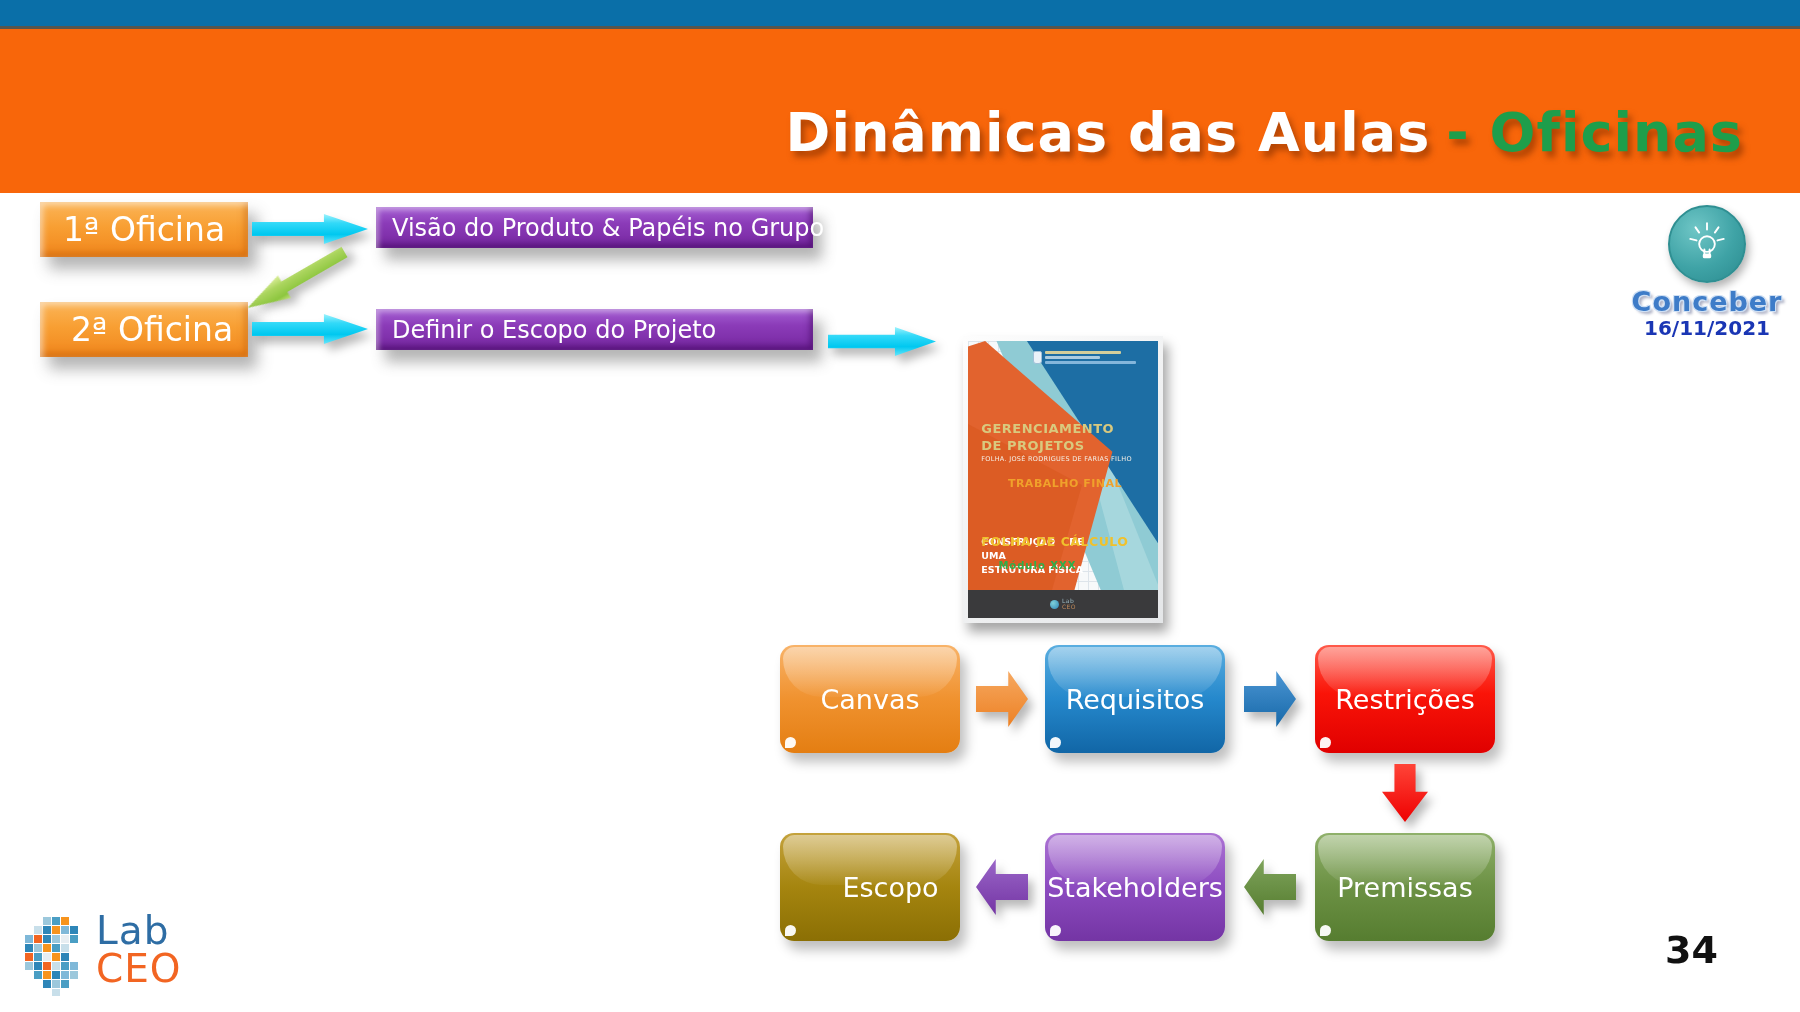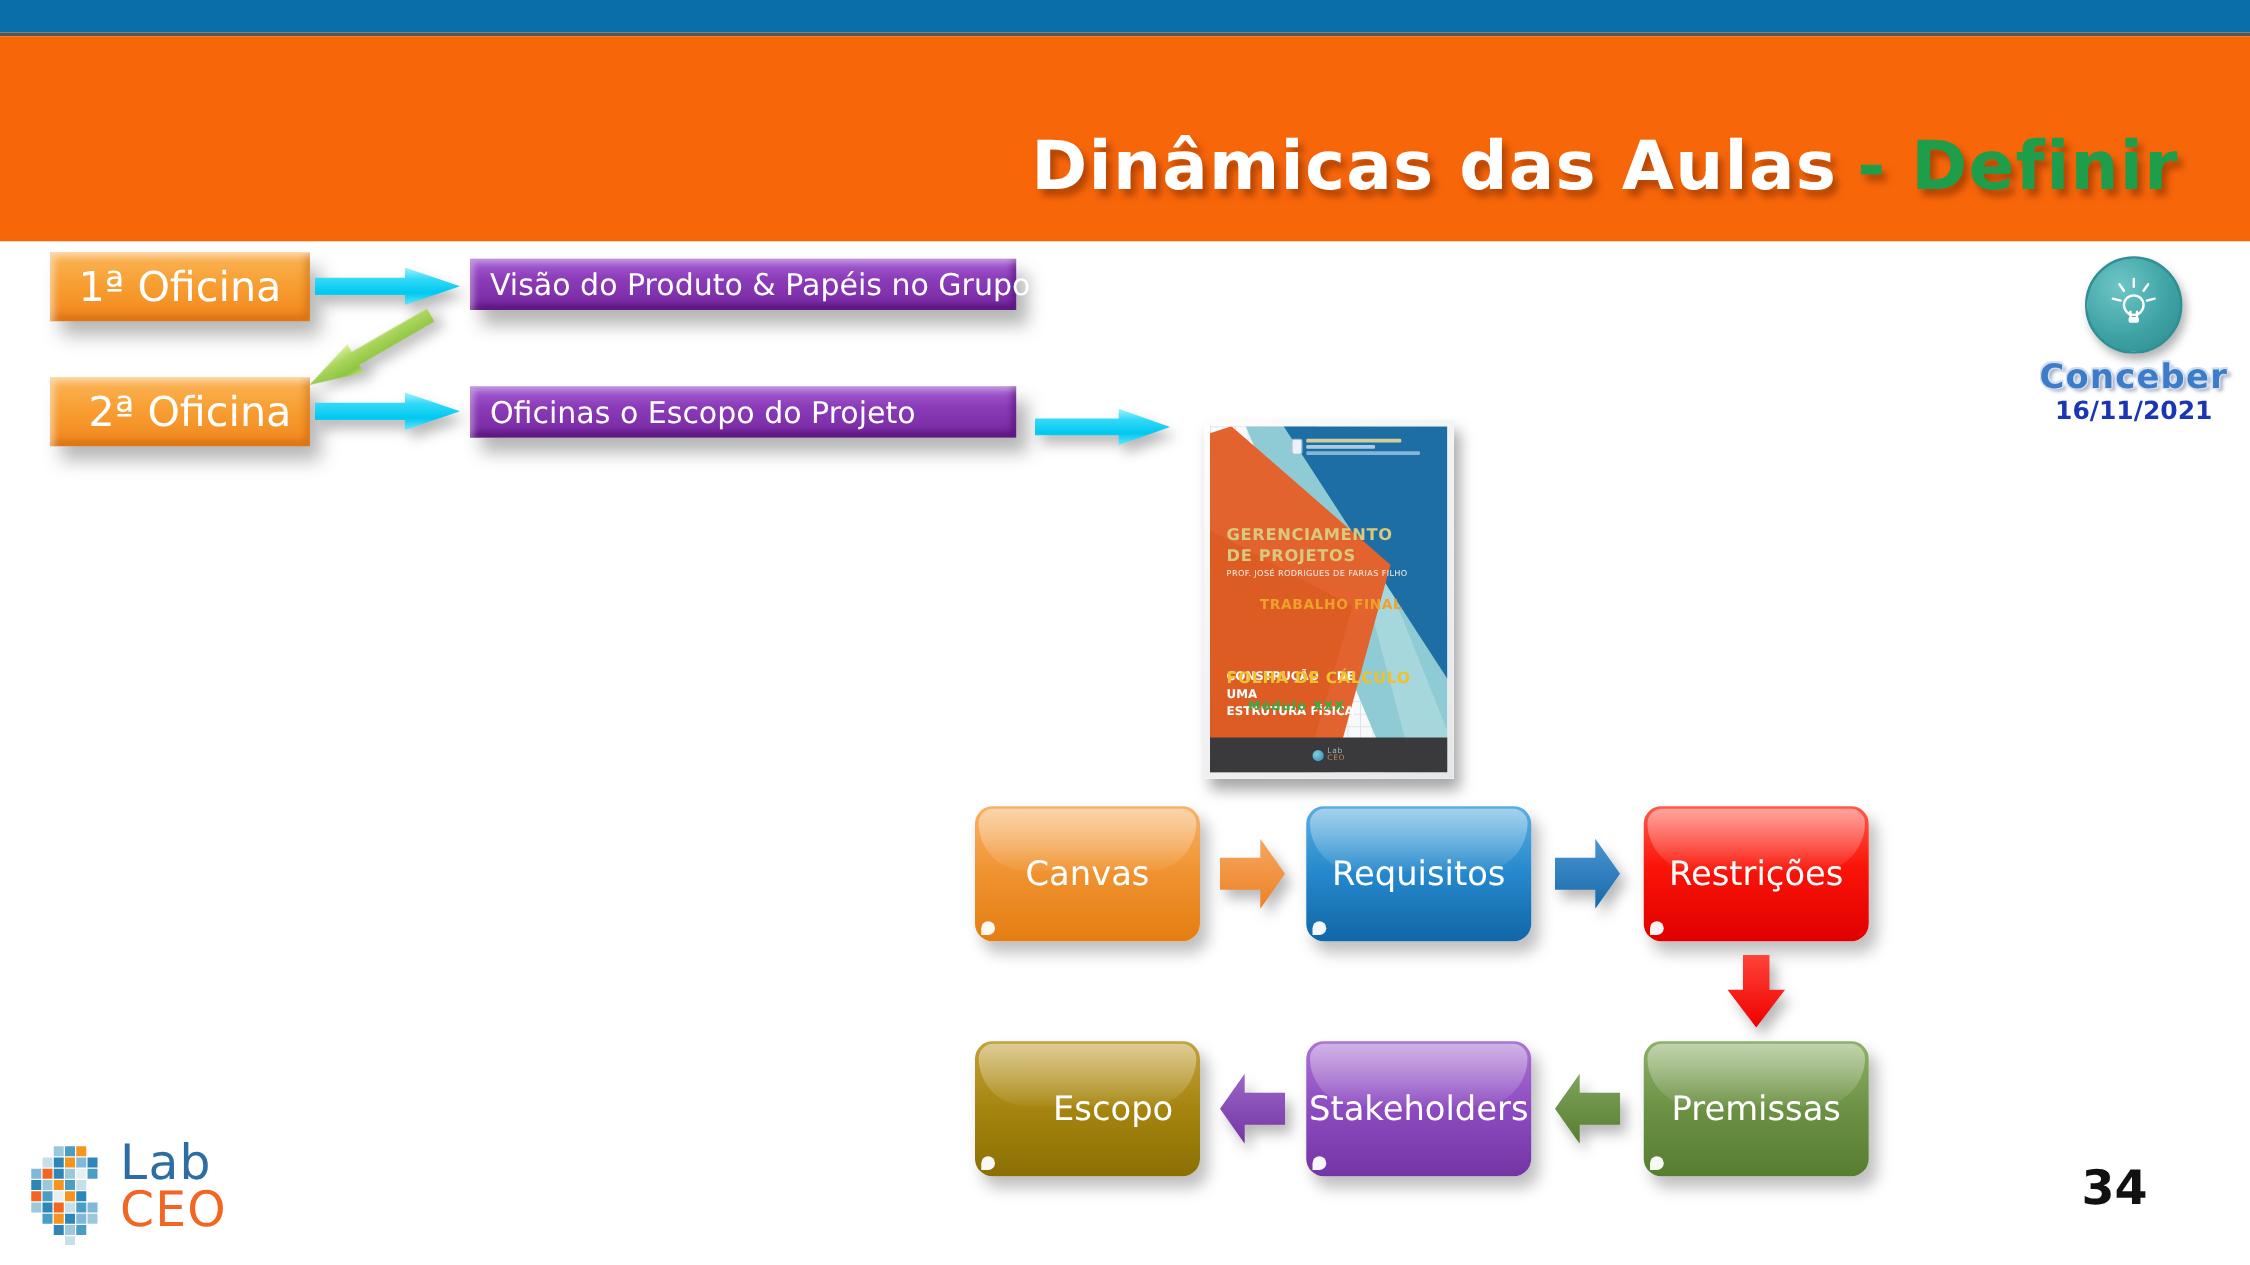--- a/index.html
+++ b/index.html
@@ -141,21 +141,21 @@
   .logo-ceo { font-size:39px; color:#F26522; }
   .page-number { right:82px; top:928px; font-size:38px; font-weight:bold; color:#111; }
 </style>
 </head>
 <body>
 
 <div class="abs top-bar"></div>
 <div class="abs top-divider"></div>
 <div class="abs header-band">
   <div class="slide-title">
-    <span class="t-main">Dinâmicas das Aulas</span><span class="t-suffix">- Definir</span>
+    <span class="t-main">Dinâmicas das Aulas</span><span class="t-suffix">- Oficinas</span>
   </div>
 </div>
 
 <div class="abs oficina-box" style="left:40px; top:202px;">
   <span>1ª Oficina</span>
 </div>
 <div class="abs arr" style="left:252px; top:214px; width:116px; height:30px;">
   <div class="shape shape-right grad-cyan"></div>
 </div>
 <div class="abs activity-bar" style="left:376px; top:207px;">
@@ -166,21 +166,21 @@
   <div class="shape shape-left grad-green"></div>
 </div>
 
 <div class="abs oficina-box" style="left:40px; top:302px;padding-left:16px;">
   <span>2ª Oficina</span>
 </div>
 <div class="abs arr" style="left:252px; top:314px; width:116px; height:30px;">
   <div class="shape shape-right grad-cyan"></div>
 </div>
 <div class="abs activity-bar" style="left:376px; top:309px;">
-  <span>Oficinas o Escopo do Projeto</span>
+  <span>Definir o Escopo do Projeto</span>
 </div>
 <div class="abs arr" style="left:828px; top:327px; width:108px; height:29px;">
   <div class="shape shape-right grad-cyan"></div>
 </div>
 
 <div class="abs badge-circle">
   <span>
     <svg width="46" height="46" viewBox="0 0 44 44">
       <g stroke="#ffffff" stroke-width="1.8" fill="none" stroke-linecap="round">
         <line x1="22" y1="4" x2="22" y2="10"></line>
@@ -210,21 +210,21 @@
       <div class="cov-lines">
         <i class="cov-l1"></i>
           <i class="cov-l2"></i>
           <i class="cov-l3"></i>
       </div>
     </div>
     <div class="cov-title">
       <div>GERENCIAMENTO</div>
       <div>DE PROJETOS</div>
     </div>
-    <div class="cov-prof">PROF. JOSÉ RODRIGUES DE FARIAS FILHO</div>
+    <div class="cov-prof">FOLHA. JOSÉ RODRIGUES DE FARIAS FILHO</div>
     <div class="cov-sec1">TRABALHO FINAL</div>
     <div class="cov-body">
       <div class="ws">CONSTRUÇÃO DE UMA</div>
       <div>ESTRUTURA FÍSICA</div>
     </div>
     <div class="cov-sec2">FOLHA DE CÁLCULO</div>
     <div class="cov-mod">Módulo XXX</div>
     <div class="cov-footer">
       <div class="cov-globe"></div>
       <div class="cov-logo-txt">

